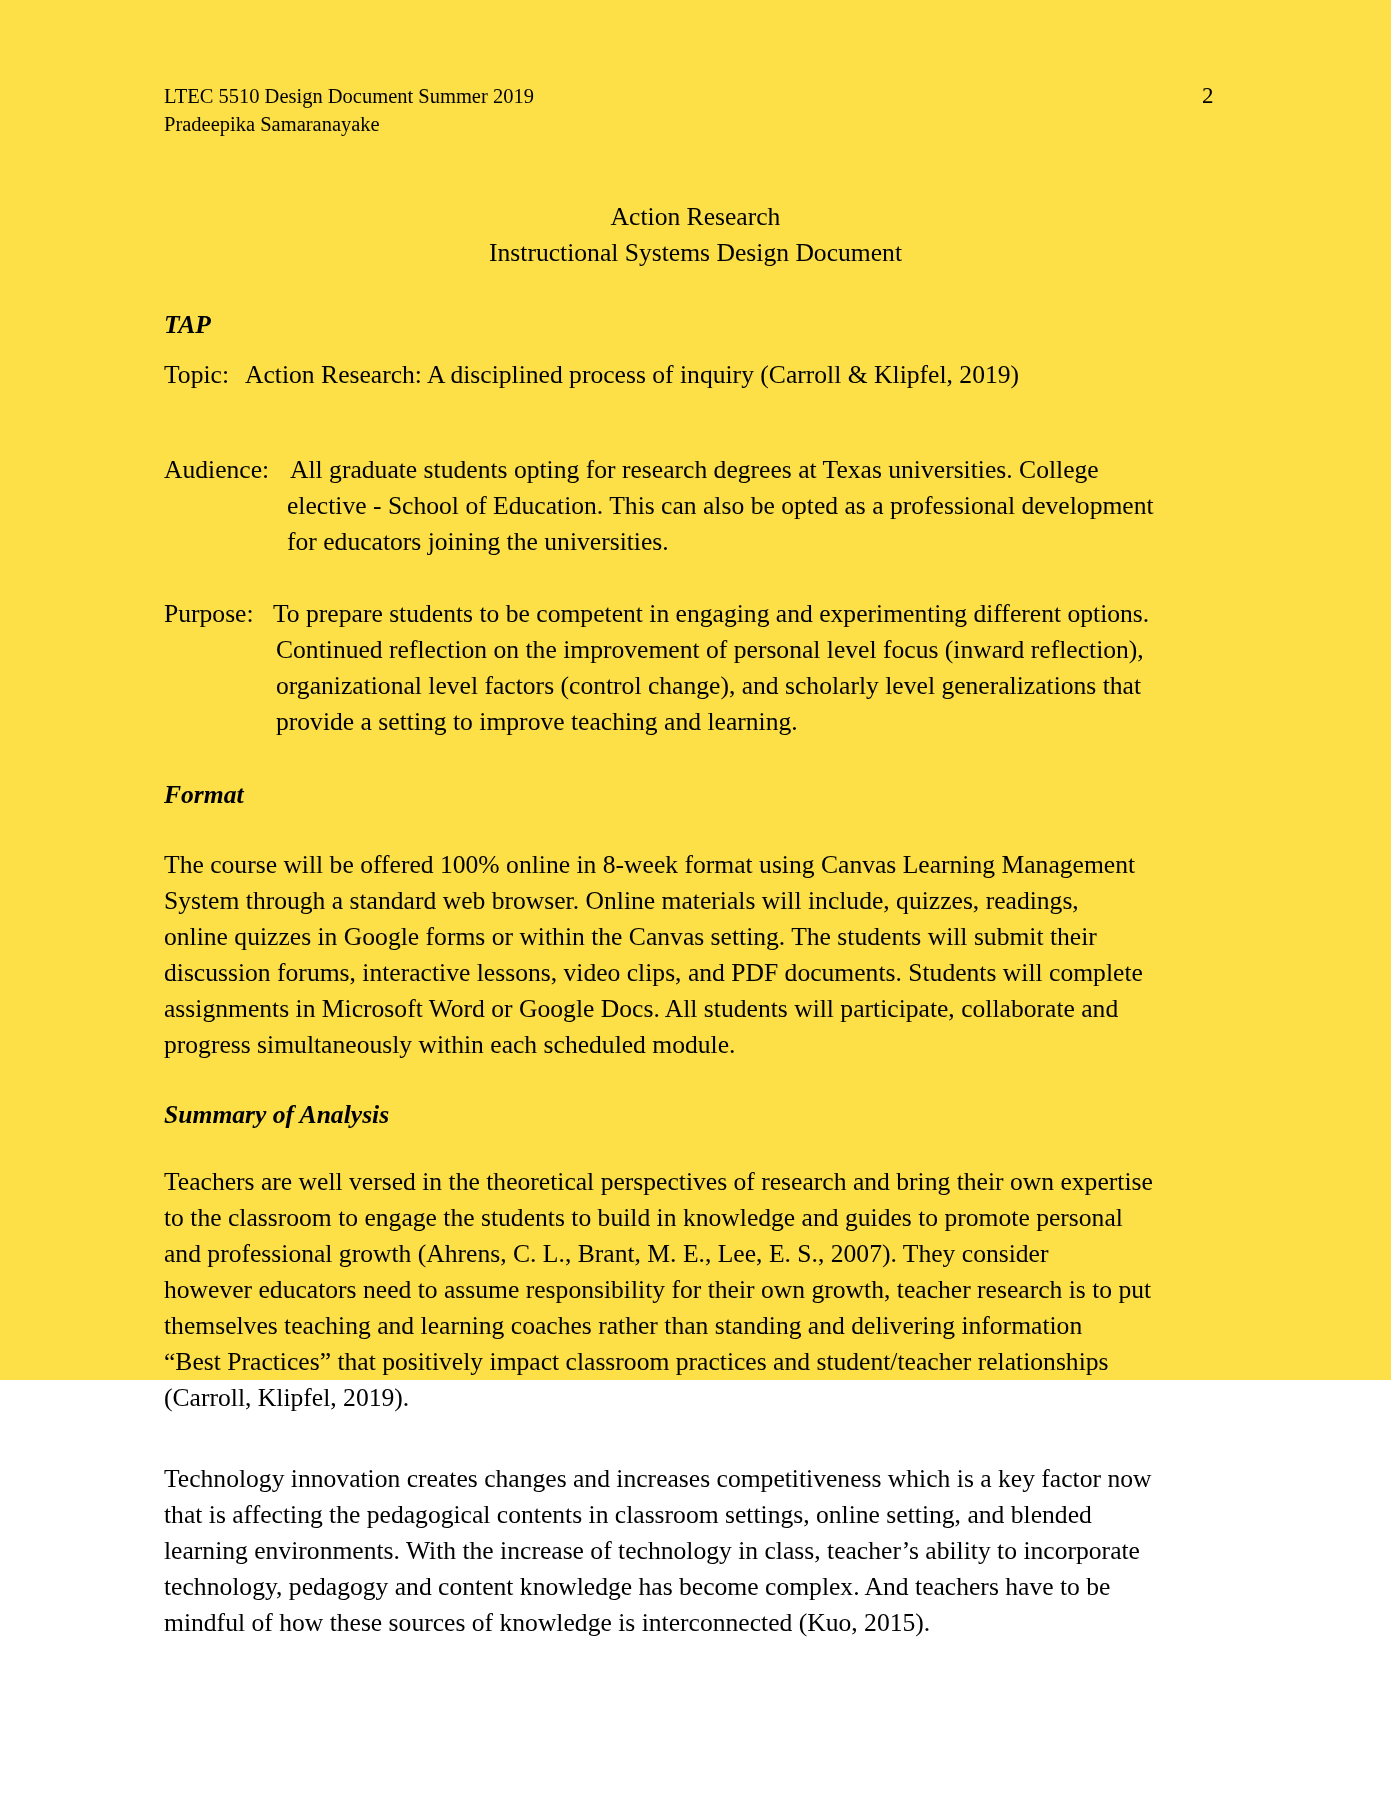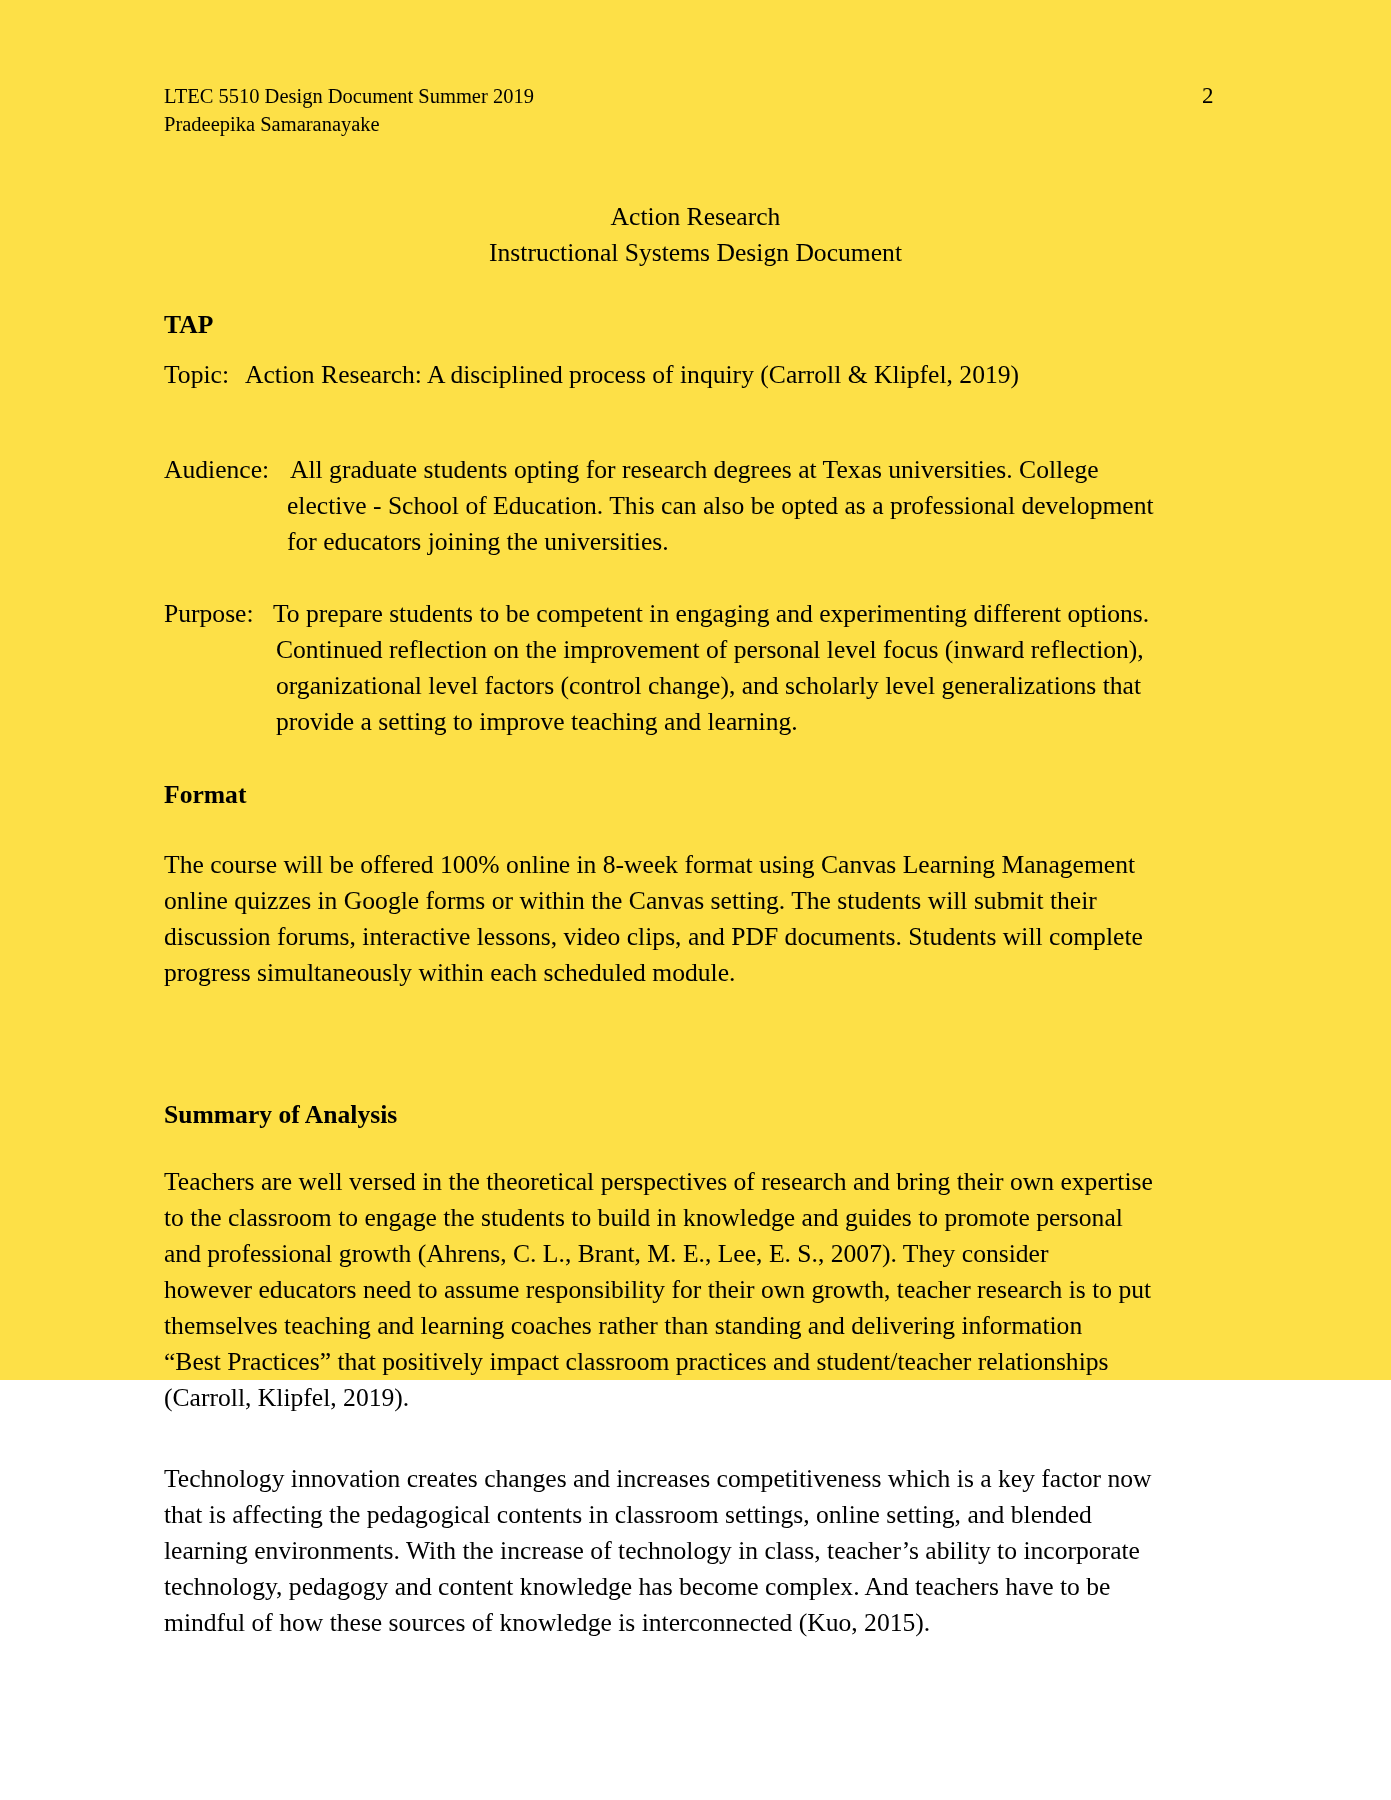--- a/index.html
+++ b/index.html
@@ -28,21 +28,21 @@
       white-space: nowrap;
     }
     .hdr {
       font-size: 20.5px;
       line-height: 28px;
     }
     .body {
       font-size: 25.6px;
       line-height: 36px;
     }
-    .bold { font-weight: bold; }
+    .bold { font-weight: bold; font-style: italic; }
     .center {
       left: 0;
       width: 1391px;
       text-align: center;
       padding-left: 0;
     }
     .line { display: block; height: 36px; }
     .hline { display: block; height: 28px; }
   </style>
 </head>
@@ -85,22 +85,24 @@
   </div>
   <div class="abs body" style="left:276px; top:632px;">
     <span class="line">Continued reflection on the improvement of personal level focus (inward reflection),</span>
     <span class="line">organizational level factors (control change), and scholarly level generalizations that</span>
     <span class="line">provide a setting to improve teaching and learning.</span>
   </div>
 
   <div class="abs body bold" style="left:164px; top:777px;">Format</div>
   <div class="abs body" style="left:164px; top:847px;">
     <span class="line">The course will be offered 100% online in 8-week format using Canvas Learning Management</span>
+    <span class="line">System through a standard web browser. Online materials will include, quizzes, readings,</span>
     <span class="line">online quizzes in Google forms or within the Canvas setting. The students will submit their</span>
     <span class="line">discussion forums, interactive lessons, video clips, and PDF documents. Students will complete</span>
+    <span class="line">assignments in Microsoft Word or Google Docs. All students will participate, collaborate and</span>
     <span class="line">progress simultaneously within each scheduled module.</span>
   </div>
 
   <div class="abs body bold" style="left:164px; top:1097px;">Summary of Analysis</div>
   <div class="abs body" style="left:164px; top:1164px;">
     <span class="line">Teachers are well versed in the theoretical perspectives of research and bring their own expertise</span>
     <span class="line">to the classroom to engage the students to build in knowledge and guides to promote personal</span>
     <span class="line">and professional growth (Ahrens, C. L., Brant, M. E., Lee, E. S., 2007). They consider</span>
     <span class="line">however educators need to assume responsibility for their own growth, teacher research is to put</span>
     <span class="line">themselves teaching and learning coaches rather than standing and delivering information</span>

